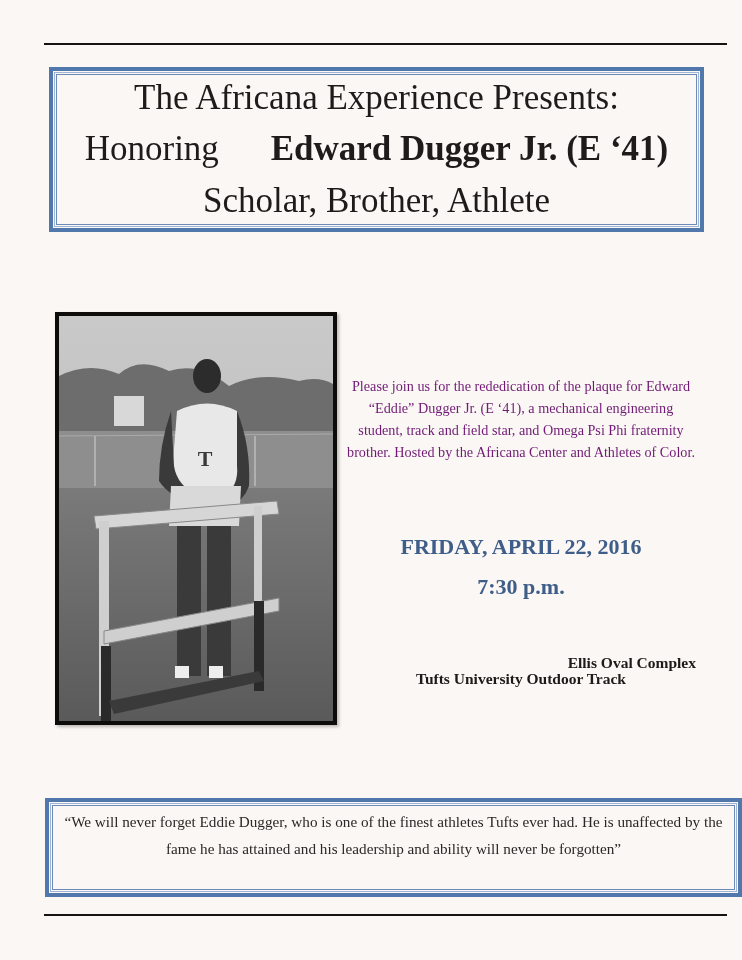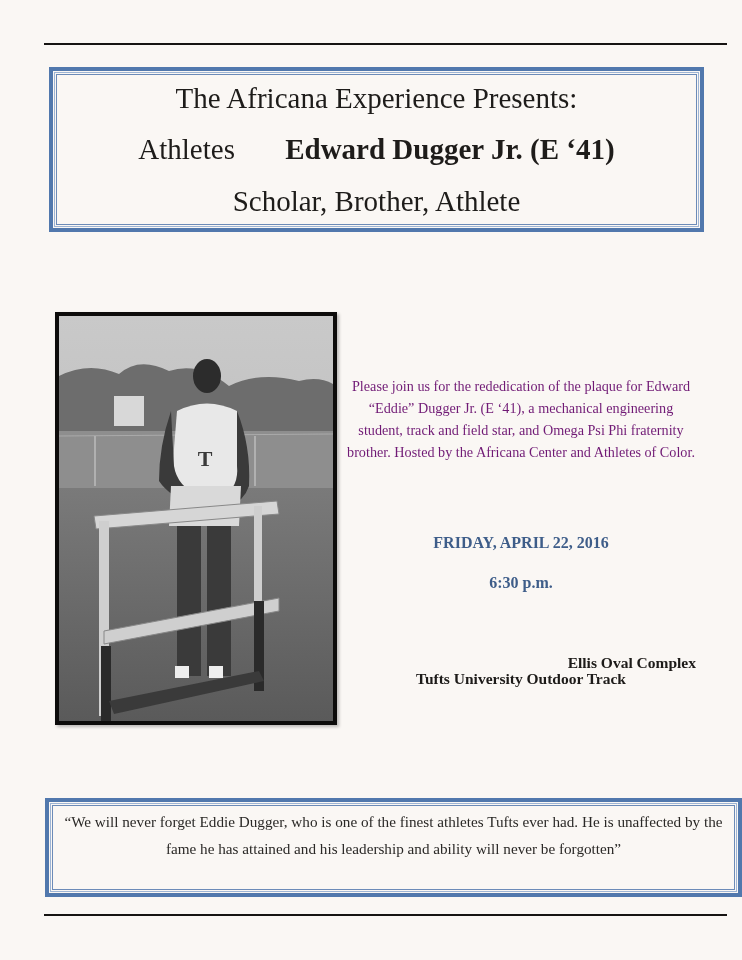--- a/index.html
+++ b/index.html
@@ -19,40 +19,40 @@
   .framed::before {
     content: ""; position: absolute; left: 1px; top: 1px; right: 1px; bottom: 1px;
     border: 1px solid #9db4d4;
   }
   .framed::after {
     content: ""; position: absolute; left: 3px; top: 3px; right: 3px; bottom: 3px;
     border: 1px solid #6c8bb8;
   }
 
   .header-box { left: 49px; top: 67px; width: 655px; height: 165px; text-align: center; }
-  .header-box .line { position: absolute; left: 0; right: 0; font-size: 29px; line-height: 34px; color: #1e1c1a; }
+  .header-box .line { position: absolute; left: 0; right: 0; font-size: 35px; line-height: 34px; color: #1e1c1a; }
   .header-box .l1 { top: 10px; }
   .header-box .l2 { top: 61px; }
   .header-box .l3 { top: 113px; }
   .header-box b { font-weight: bold; margin-left: 43px; }
 
   .photo {
     position: absolute; left: 55px; top: 312px; width: 282px; height: 413px;
     box-sizing: border-box; border: 4px solid #0d0c0b; background: #777;
     box-shadow: 2px 2px 3px rgba(0,0,0,0.25); overflow: hidden;
   }
   .photo svg { display: block; }
 
   .desc {
     position: absolute; left: 346px; top: 375px; width: 350px;
     text-align: center; font-size: 14.2px; line-height: 22px; color: #701a75;
   }
   .date, .time {
     position: absolute; left: 346px; width: 350px; text-align: center;
-    font-weight: bold; font-size: 16px; color: #3e5d89;
+    font-weight: bold; font-size: 22px; color: #3e5d89;
   }
   .date { top: 534px; }
   .time { top: 574px; }
   .venue {
     position: absolute; left: 346px; width: 350px; text-align: center;
     font-weight: bold; font-size: 15.5px; color: #1d1b19;
   }
   .venue.v1 { top: 654px; text-align: right; }
   .venue.v2 { top: 670px; }
 
@@ -62,21 +62,21 @@
     text-align: center; font-size: 15.2px; line-height: 27px; color: #2a2826;
   }
 </style>
 </head>
 <body>
 
 <div class="rule top"></div>
 
 <div class="framed header-box">
   <div class="line l1">The Africana Experience Presents:</div>
-  <div class="line l2"><span>Athletes </span><b>Edward Dugger Jr. (E ‘41)</b></div>
+  <div class="line l2"><span>Honoring </span><b>Edward Dugger Jr. (E ‘41)</b></div>
   <div class="line l3">Scholar, Brother, Athlete</div>
 </div>
 
 <div class="photo" title="Black and white photo of Edward Dugger Jr. in a Tufts 'T' track singlet standing behind a hurdle on a field">
   <svg width="274" height="405" viewBox="0 0 274 405">
     <defs>
       <linearGradient id="sky" x1="0" y1="0" x2="0" y2="1">
         <stop offset="0" stop-color="#c9c9c9"></stop>
           <stop offset="1" stop-color="#b4b4b4"></stop>
       </linearGradient>
@@ -111,21 +111,21 @@
     <polygon points="45,315 220,282 220,295 45,328" fill="#cfcfcf" stroke="#888" stroke-width="1"></polygon>
     <rect x="195" y="285" width="10" height="90" fill="#2a2a2a"></rect>
     <rect x="42" y="330" width="10" height="75" fill="#2a2a2a"></rect>
     <polygon points="50,385 200,355 205,365 55,398" fill="#3a3a3a"></polygon>
   </svg>
 </div>
 
 <div class="desc">Please join us for the rededication of the plaque for Edward “Eddie” Dugger Jr. (E ‘41), a mechanical engineering student, track and field star, and Omega Psi Phi fraternity brother.  Hosted by the Africana Center and Athletes of Color.</div>
 
 <div class="date">FRIDAY, APRIL  22, 2016</div>
-<div class="time">6:30 p.m.</div>
+<div class="time">7:30 p.m.</div>
 
 <div class="venue v1">Ellis Oval Complex</div>
 <div class="venue v2">Tufts University Outdoor Track</div>
 
 <div class="framed quote-box">
   <div class="q">“We will never forget Eddie Dugger, who is one of the finest athletes Tufts ever had. He is unaffected by the fame he has attained and his leadership and ability will never be forgotten”</div>
 </div>
 
 <div class="rule bottom"></div>
 

